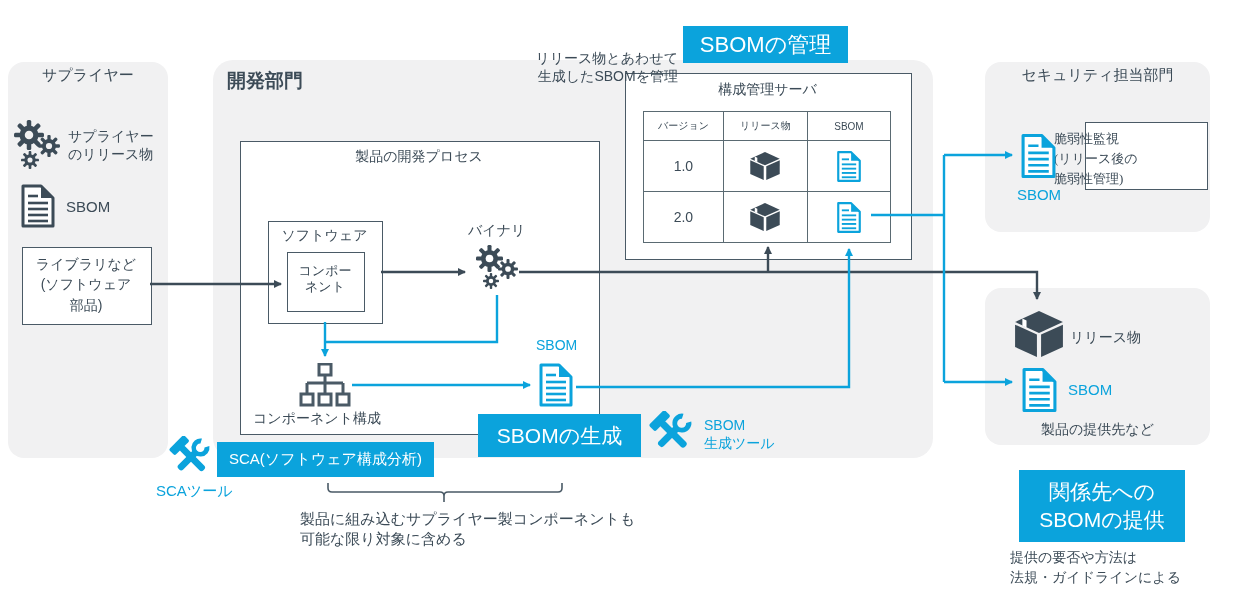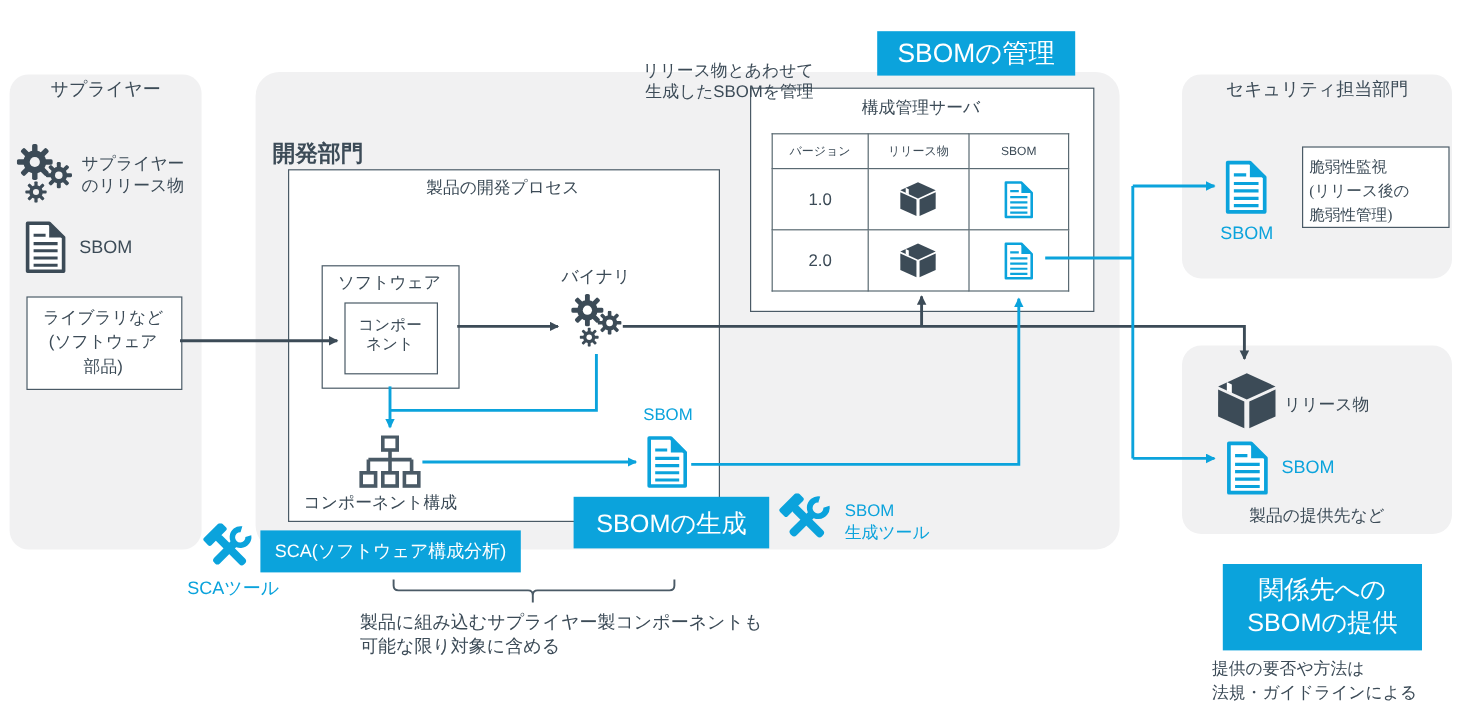--- a/index.html
+++ b/index.html
@@ -8,21 +8,21 @@
     font-family:"Liberation Sans","DejaVu Sans",sans-serif;
     color:#3c4b57;background:#fff;
   }
   .abs{position:absolute;}
   .panel{background:#f1f1f2;border-radius:16px;z-index:1;}
   .wbox{background:#fff;border:1.6px solid #4a5a66;z-index:2;}
   .cyanbox{background:#0ba3dc;color:#fff;display:flex;align-items:center;justify-content:center;text-align:center;z-index:6;}
   .lbl{z-index:6;line-height:1.25;}
   .tc{text-align:center;}
   .cyan{color:#0ba3dc;}
-  .bold{font-weight:bold;margin-top:48px;}
+  .bold{font-weight:bold;}
   svg.ic{z-index:6;position:absolute;}
   #connectors{position:absolute;left:0;top:0;z-index:5;pointer-events:none;}
   
   .srv-table{position:absolute;left:18px;top:38px;width:248px;border-collapse:collapse;z-index:3;}
   .srv-table th,.srv-table td{border:1.2px solid #5a6a72;text-align:center;vertical-align:middle;font-weight:normal;}
   .srv-table th{height:26px;font-size:10px;}
   .srv-table td{height:48px;font-size:14px;}
   .c0{width:79px;}.c1{width:83px;}.c2{width:82px;}
 </style>
 </head>
@@ -122,21 +122,21 @@
       <path d="M944,155 H1012" marker-end="url(#ac)"></path>
       <path d="M944,382 H1012" marker-end="url(#ac)"></path>
     </g>
     <path d="M328,483 V488 Q328,492 332,492 H440 Q444,492 444,496 V502 M444,496 Q444,492 448,492 H558 Q562,492 562,488 V483" stroke="#4a5a66" stroke-width="1.6" fill="none"></path>
   </svg>
 
   <div class="abs lbl" style="left:500px;top:11px;width:178px;font-size:14px;text-align:right;margin-top:39px;">
     <div>リリース物とあわせて</div>
     <div>生成したSBOMを管理</div>
   </div>
-  <div class="abs cyanbox" style="left:683px;top:26px;width:165px;height:37px;font-size:22px;margin-left:48px;">
+  <div class="abs cyanbox" style="left:683px;top:26px;width:165px;height:37px;font-size:22px;">
     <span>SBOMの管理</span>
   </div>
 
   <div class="abs lbl tc" style="left:8px;top:66px;width:160px;font-size:15px;">サプライヤー</div>
   <svg class="ic" style="left:12px;top:118px;color:#3c4b57;" width="52" height="56" viewBox="0 0 52 56">
     <use href="#gear" x="2" y="2" width="30" height="30"></use>
     <use href="#gear" x="26" y="17" width="22" height="22"></use>
     <use href="#gear" x="9" y="33" width="18" height="18"></use>
   </svg>
   <div class="abs lbl" style="left:68px;top:128px;font-size:14px;">
@@ -214,21 +214,21 @@
       </tr>
     </tbody>
       </table>
   </div>
 
   <div class="abs lbl tc" style="left:985px;top:66px;width:225px;font-size:15px;">セキュリティ担当部門</div>
   <svg class="ic" style="left:1020px;top:132px;color:#0ba3dc;" width="37" height="48" viewBox="0 0 36 46">
       <use href="#doc"></use>
     </svg>
   <div class="abs lbl tc cyan" style="left:1014px;top:186px;width:50px;font-size:15px;">SBOM</div>
-  <div class="abs lbl" style="left:1091px;top:129px;font-size:13px;line-height:1.55;z-index:3;font-family:Liberation Serif, serif;">
+  <div class="abs lbl" style="left:1054px;top:129px;font-size:13px;line-height:1.55;z-index:3;font-family:Liberation Serif, serif;">
     <div>脆弱性監視</div>
     <div>(リリース後の</div>
     <div>脆弱性管理)</div>
   </div>
 
   <svg class="ic" style="left:1013px;top:310px;color:#3c4b57;" width="52" height="48" viewBox="0 0 50 46">
       <use href="#pkg"></use>
     </svg>
   <div class="abs lbl" style="left:1070px;top:329px;font-size:14px;">リリース物</div>
   <svg class="ic" style="left:1021px;top:366px;color:#0ba3dc;" width="37" height="48" viewBox="0 0 36 46">

